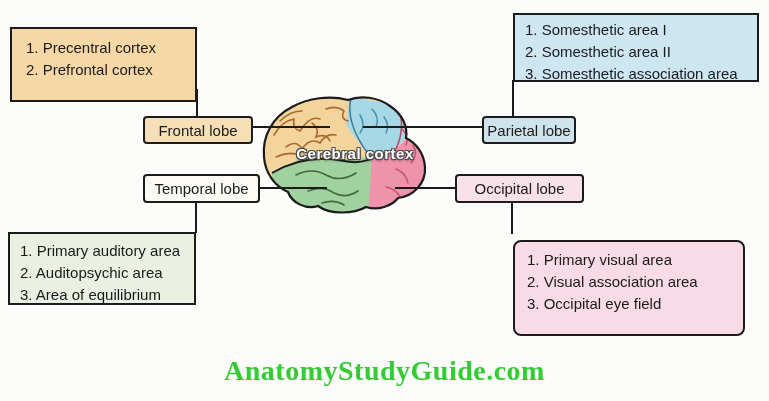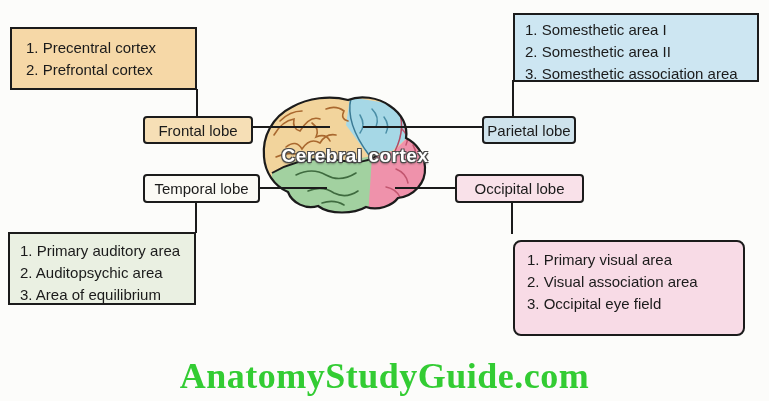--- a/index.html
+++ b/index.html
@@ -7,50 +7,50 @@
     position:relative;width:769px;height:401px;overflow:hidden;
     background:#fcfcfa;
     font-family:"Liberation Sans","DejaVu Sans",sans-serif;
     color:#1b1b1b;
   }
   .area-box{
     position:absolute;border:2px solid #1b1b1b;
     font-size:15px;line-height:22px;box-sizing:border-box;
   }
   .area-box div{white-space:nowrap;}
-  #box-frontal{left:10px;top:27px;width:187px;height:63px;background:#f6d8a7;padding:8px 0 0 14px;}
+  #box-frontal{left:10px;top:27px;width:187px;height:75px;background:#f6d8a7;padding:8px 0 0 14px;}
   #box-parietal{left:513px;top:13px;width:246px;height:69px;background:#cde6f2;padding:4px 0 0 10px;}
   #box-temporal{left:8px;top:232px;width:188px;height:73px;background:#eaf0e2;padding:6px 0 0 10px;}
   #box-occipital{left:513px;top:240px;width:232px;height:96px;background:#f8dbe6;padding:7px 0 0 12px;border-radius:8px;}
 
   .lobe-label{
     position:absolute;border:2px solid #1b1b1b;border-radius:4px;
     font-size:15px;display:flex;align-items:center;justify-content:center;
     box-sizing:border-box;z-index:6;
   }
   #label-frontal{left:143px;top:116px;width:110px;height:28px;background:#f6dfb6;}
   #label-parietal{left:482px;top:116px;width:94px;height:28px;background:#cfe3ec;}
   #label-temporal{left:143px;top:174px;width:117px;height:29px;background:#fbfaf5;}
   #label-occipital{left:455px;top:174px;width:129px;height:29px;background:#f9e1e9;}
 
   .connector{position:absolute;background:#1b1b1b;z-index:5;}
 
   #brain{position:absolute;left:256px;top:93px;z-index:2;}
 
   #cerebral-cortex-label{
     position:absolute;left:280px;top:145px;width:150px;text-align:center;
-    z-index:7;font-size:19px;font-weight:bold;letter-spacing:.5px;color:#ffffff;
+    z-index:7;font-size:15px;font-weight:bold;letter-spacing:.5px;color:#ffffff;
     text-shadow:-1px -1px 0 #4a4a4a,1px -1px 0 #4a4a4a,-1px 1px 0 #4a4a4a,
                 1px 1px 0 #4a4a4a,0 2px 2px rgba(40,40,40,.55);
   }
 
   #watermark{
     position:absolute;left:0;top:355px;width:769px;text-align:center;
     font-family:"Liberation Serif","DejaVu Serif",serif;
-    font-weight:bold;font-size:36px;color:#33cc33;letter-spacing:.5px;
+    font-weight:bold;font-size:28px;color:#33cc33;letter-spacing:.5px;
   }
 </style>
 </head>
 <body>
 
 <div id="stage">
 
   <div class="area-box" id="box-frontal">
     <div>1. Precentral cortex</div>
     <div>2. Prefrontal cortex</div>

